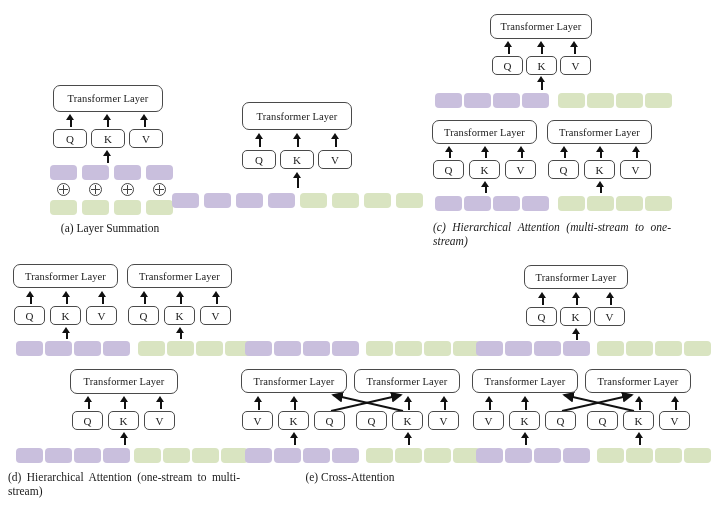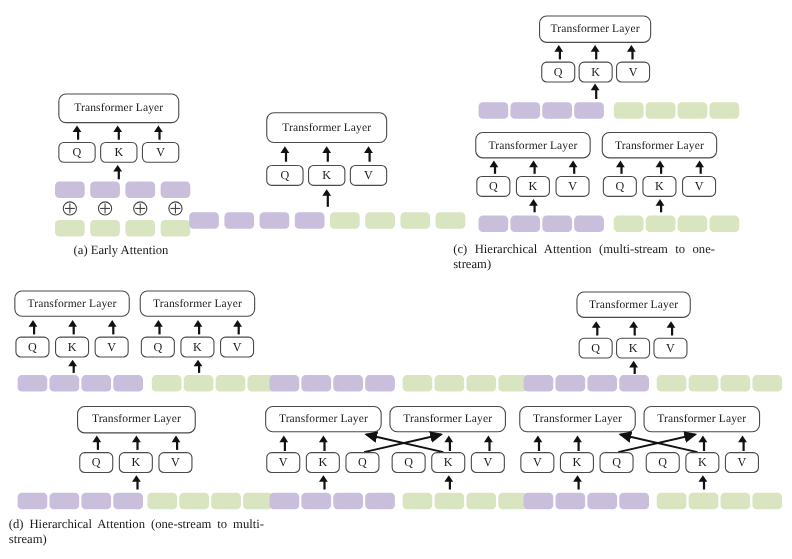--- a/index.html
+++ b/index.html
@@ -123,21 +123,21 @@
   <div class="oplus" style="left:57px;top:183px;"></div>
   <div class="oplus" style="left:89px;top:183px;"></div>
   <div class="oplus" style="left:121px;top:183px;"></div>
   <div class="oplus" style="left:153px;top:183px;"></div>
 
   <div class="tok g" style="left:50px;top:200px;"></div>
   <div class="tok g" style="left:82px;top:200px;"></div>
   <div class="tok g" style="left:114px;top:200px;"></div>
   <div class="tok g" style="left:146px;top:200px;"></div>
 
-  <div class="cap center" style="left:10px;top:221px;width:200px;">(a)  Early Attention</div>
+  <div class="cap center" style="left:10px;top:221px;width:200px;">(a)  Layer Summation</div>
 </div>
 
 <div class="panel" style="left:0;top:0;width:430px;height:250px;">
 
   <div class="tlayer" style="left:242px;top:102px;width:110px;height:28px;">Transformer Layer</div>
 
   <div class="arr" style="left:255px;top:133px;height:14px;">
       <div class="head"></div>
       <div class="stem"></div>
     </div>
@@ -251,21 +251,21 @@
 
   <div class="tok p" style="left:435px;top:196px;"></div>
   <div class="tok p" style="left:464px;top:196px;"></div>
   <div class="tok p" style="left:493px;top:196px;"></div>
   <div class="tok p" style="left:522px;top:196px;"></div>
   <div class="tok g" style="left:558px;top:196px;"></div>
   <div class="tok g" style="left:587px;top:196px;"></div>
   <div class="tok g" style="left:616px;top:196px;"></div>
   <div class="tok g" style="left:645px;top:196px;"></div>
 
-  <div class="cap" style="left:412px;top:220px;width:238px;">(c)  Hierarchical  Attention  (multi-stream  to one-stream)</div>
+  <div class="cap" style="left:433px;top:220px;width:238px;font-style:italic;">(c)  Hierarchical  Attention  (multi-stream  to one-stream)</div>
 </div>
 
 <div class="panel" style="left:0;top:0;width:250px;height:508px;">
 
   <div class="tlayer" style="left:13px;top:264px;width:105px;height:24px;">Transformer Layer</div>
   <div class="tlayer" style="left:127px;top:264px;width:105px;height:24px;">Transformer Layer</div>
 
   <div class="arr" style="left:26px;top:291px;height:13px;">
       <div class="head"></div>
       <div class="stem"></div>
@@ -416,20 +416,21 @@
 
   <div class="tok p" style="left:245px;top:448px;"></div>
   <div class="tok p" style="left:274px;top:448px;"></div>
   <div class="tok p" style="left:303px;top:448px;"></div>
   <div class="tok p" style="left:332px;top:448px;"></div>
   <div class="tok g" style="left:366px;top:448px;"></div>
   <div class="tok g" style="left:395px;top:448px;"></div>
   <div class="tok g" style="left:424px;top:448px;"></div>
   <div class="tok g" style="left:453px;top:448px;"></div>
 
+  <div class="cap center" style="left:250px;top:470px;width:200px;">(e)  Cross-Attention</div>
 </div>
 
 <div class="panel" style="left:0;top:0;width:720px;height:508px;">
 
   <div class="tlayer" style="left:524px;top:265px;width:104px;height:24px;">Transformer Layer</div>
 
   <div class="arr" style="left:538px;top:292px;height:13px;">
       <div class="head"></div>
       <div class="stem"></div>
     </div>

